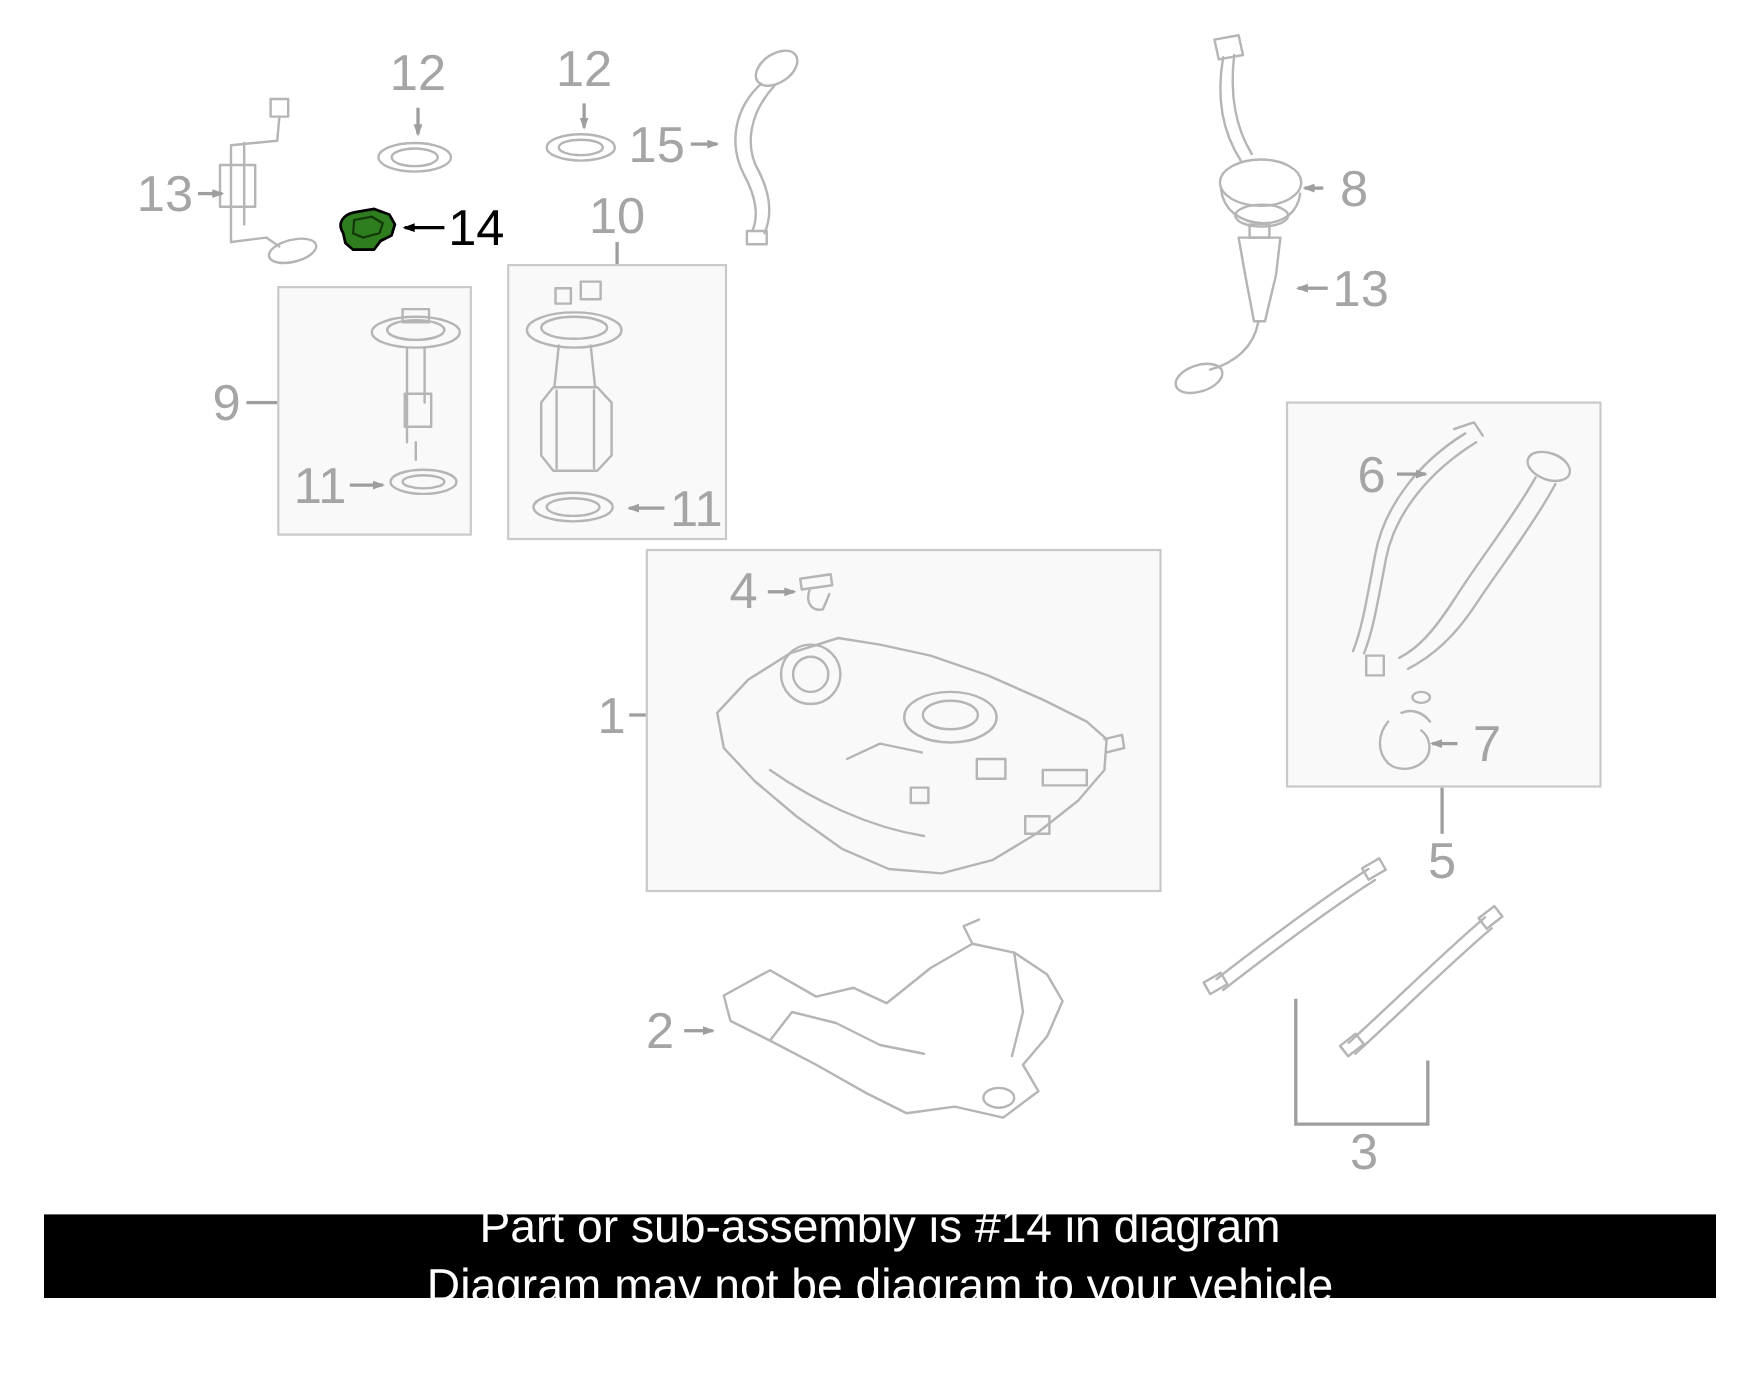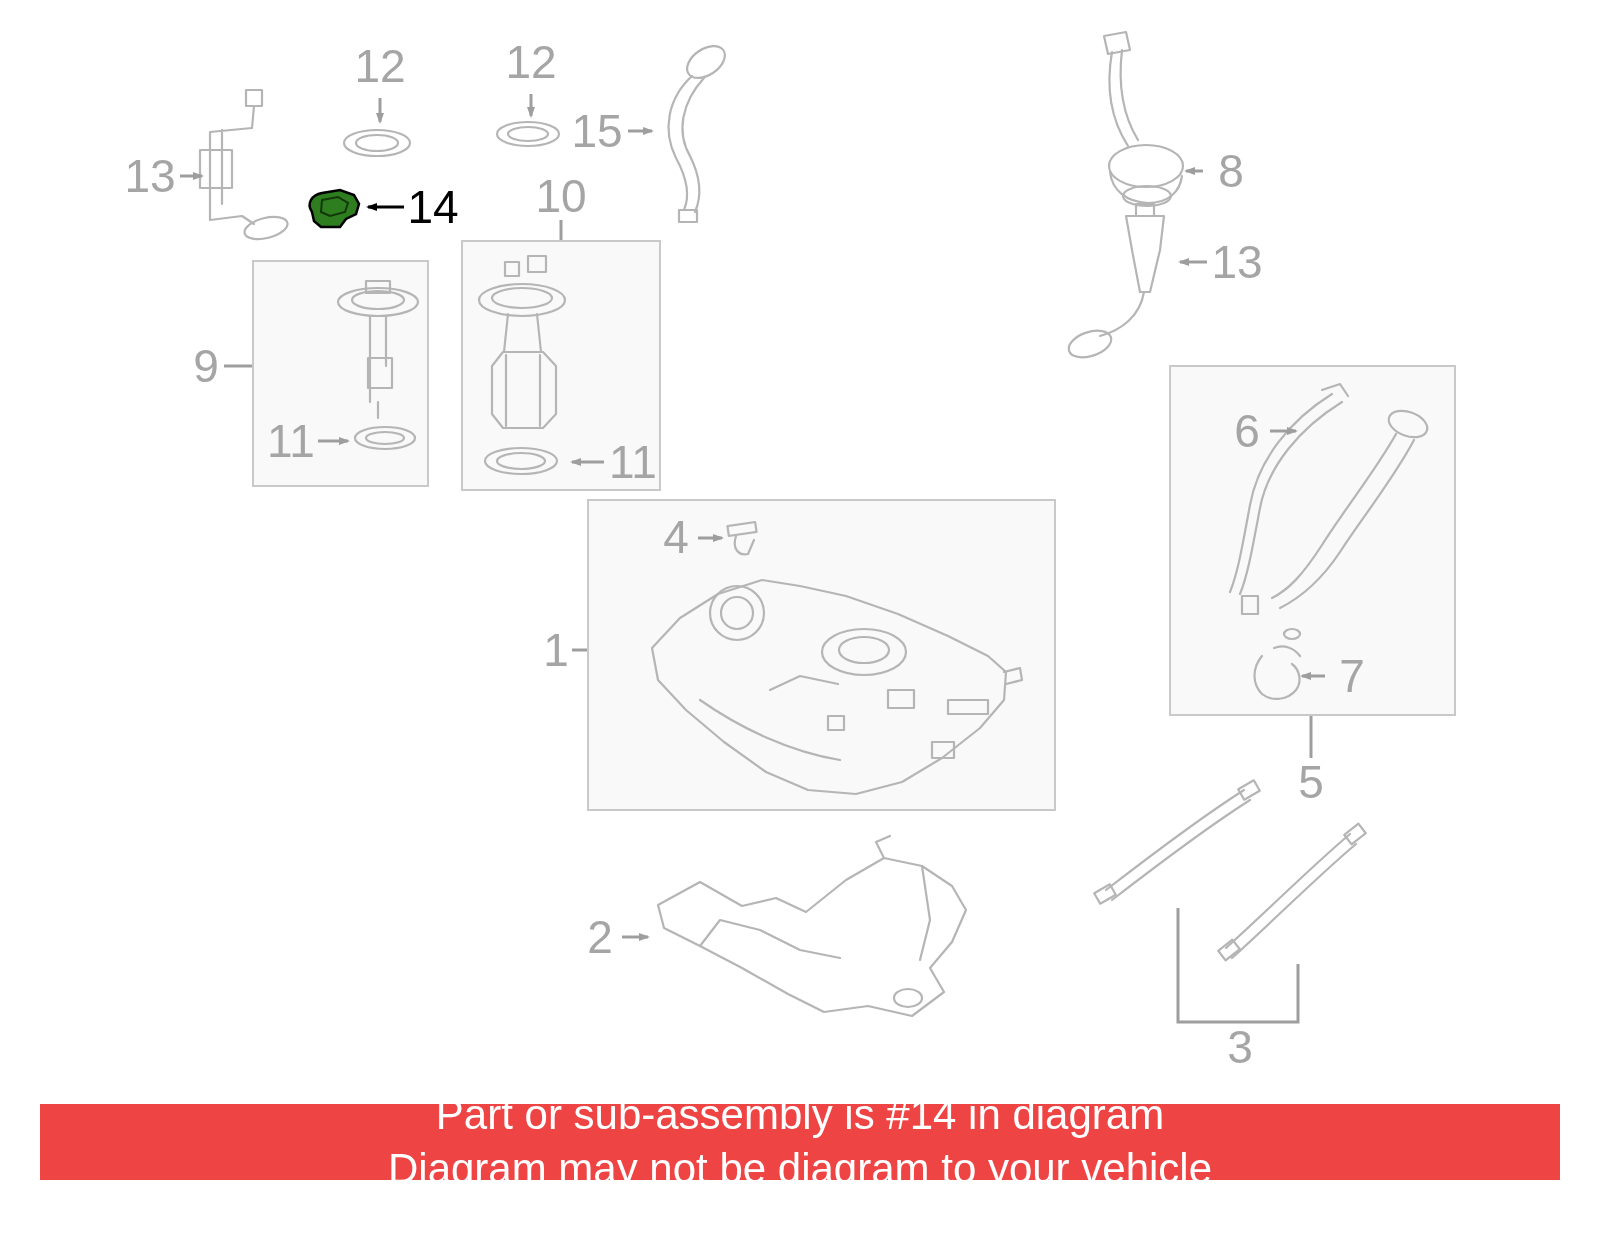--- a/index.html
+++ b/index.html
@@ -35,21 +35,21 @@
   .callout.dark { stroke: #000000; }
   .highlight path.outer { fill: #2e7d1e; stroke: #000000; stroke-width: 2.5; }
   .highlight path.inner { fill: none; stroke: #12380a; stroke-width: 2; }
 
   .banner {
     position: absolute;
     left: 40px;
     right: 40px;
     top: 1104px;
     bottom: 0;
-    background: #ef4444;
+    background: #000000;
     color: #ffffff;
     display: flex;
     flex-direction: column;
     align-items: center;
     justify-content: center;
     gap: 8px;
     font-size: 42px;
     line-height: 1.1;
     text-align: center;
   }

